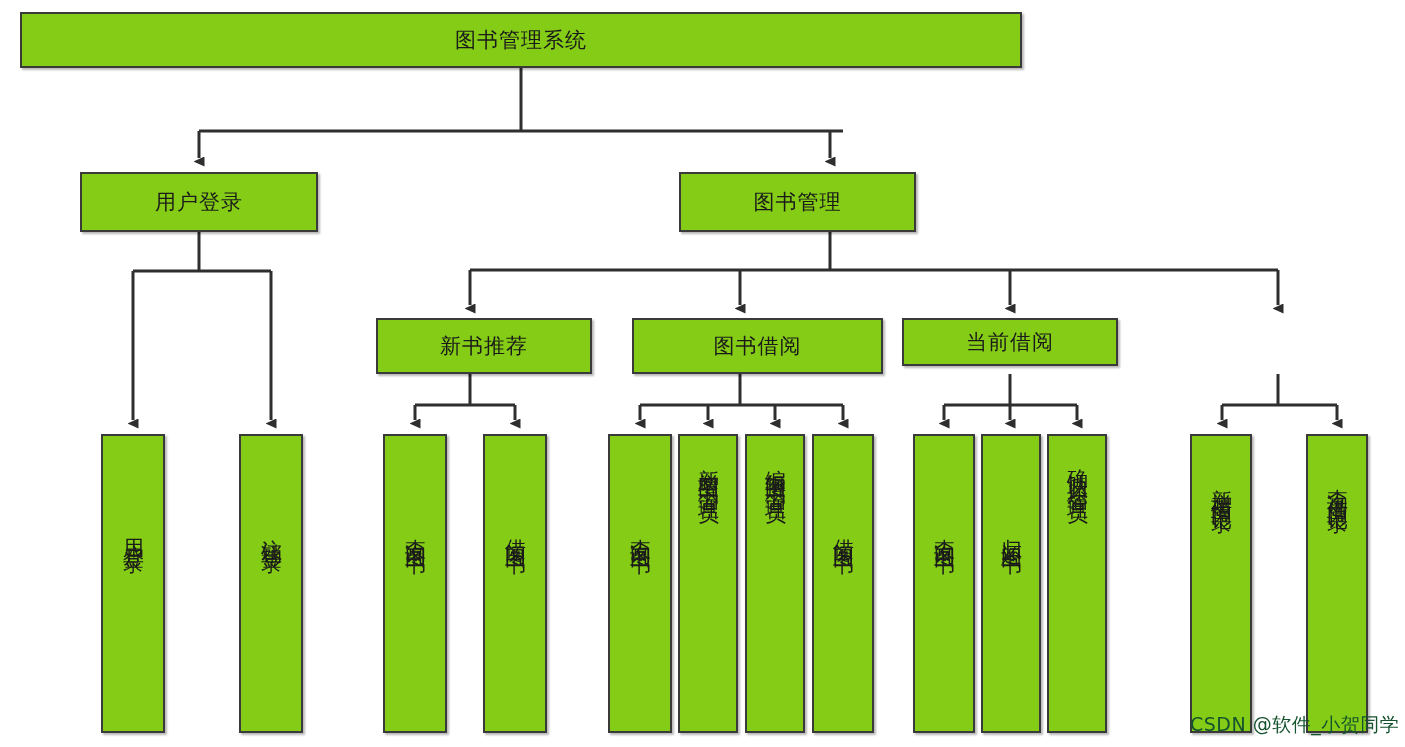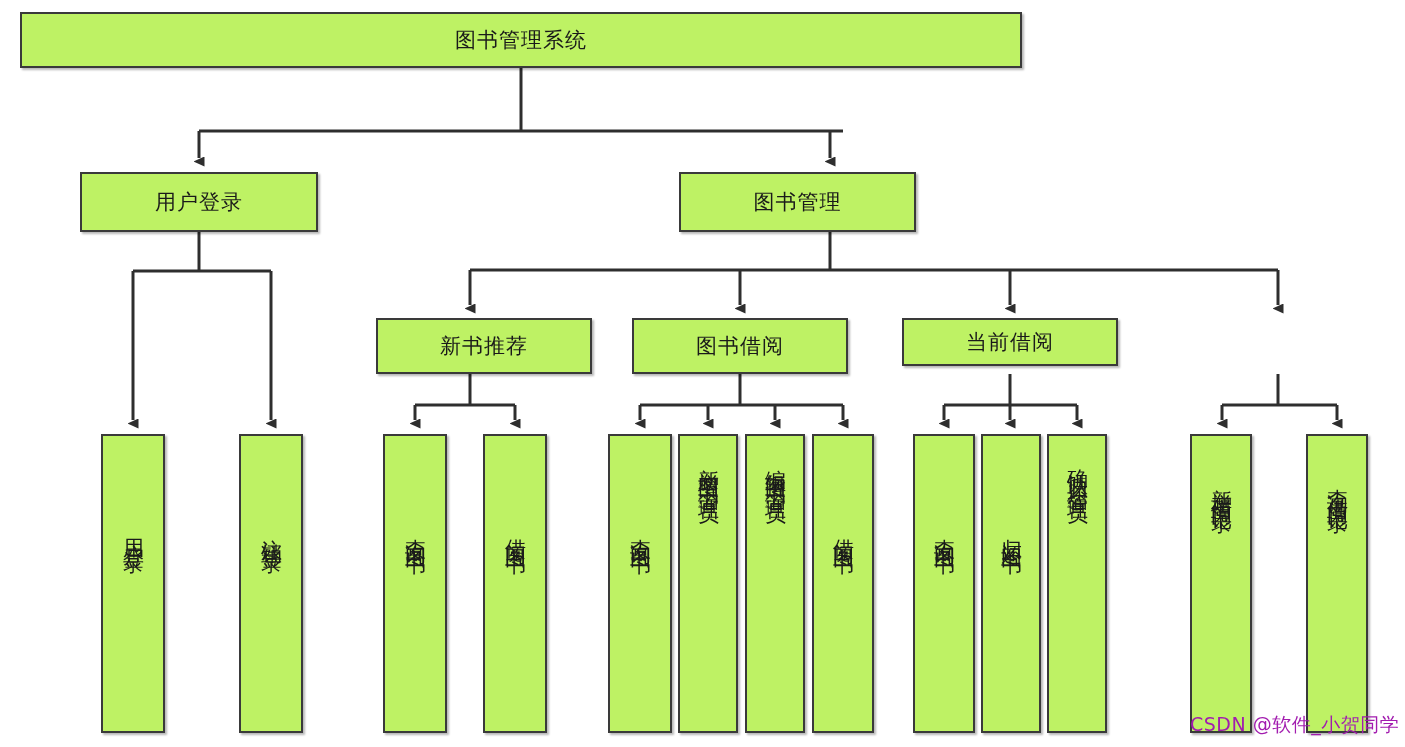--- a/index.html
+++ b/index.html
@@ -23,21 +23,21 @@
     position: absolute;
     left: 0;
     top: 0;
     width: 1405px;
     height: 747px;
     pointer-events: none;
   }
   .node {
     position: absolute;
     box-sizing: border-box;
-    background: #bef264;
+    background: #84cc16;
     border: 2px solid #3a3a3a;
     box-shadow: 2px 2px 2px rgba(0,0,0,0.28);
     display: flex;
     align-items: center;
     justify-content: center;
     z-index: 2;
   }
   .node .label {
     font-size: 21px;
     line-height: 1.25;
@@ -65,21 +65,21 @@
     margin-top: 16px;
   }
   .node.vertical.upper .label {
     margin-top: 36px;
   }
   .watermark {
     position: absolute;
     left: 1190px;
     top: 712px;
     font-size: 19px;
-    color: #a21caf;
+    color: #14532d;
     letter-spacing: 0.5px;
     z-index: 3;
     white-space: nowrap;
   }
 </style>
 </head>
 <body>
 
 <div id="canvas">
 
@@ -142,21 +142,21 @@
   </div>
 
   <div class="node" style="left:679px; top:172px; width:237px; height:60px;">
     <span class="label">图书管理</span>
   </div>
 
   <div class="node" style="left:376px; top:318px; width:216px; height:56px;">
     <span class="label">新书推荐</span>
   </div>
 
-  <div class="node" style="left:632px; top:318px; width:216px; height:56px;">
+  <div class="node" style="left:632px; top:318px; width:251px; height:56px;">
     <span class="label">图书借阅</span>
   </div>
 
   <div class="node" style="left:902px; top:318px; width:216px; height:48px;">
     <span class="label">当前借阅</span>
   </div>
 
 
   <div class="node vertical mid" style="left:101px; top:434px; width:64px; height:299px;">
     <span class="label">用户登录</span>

